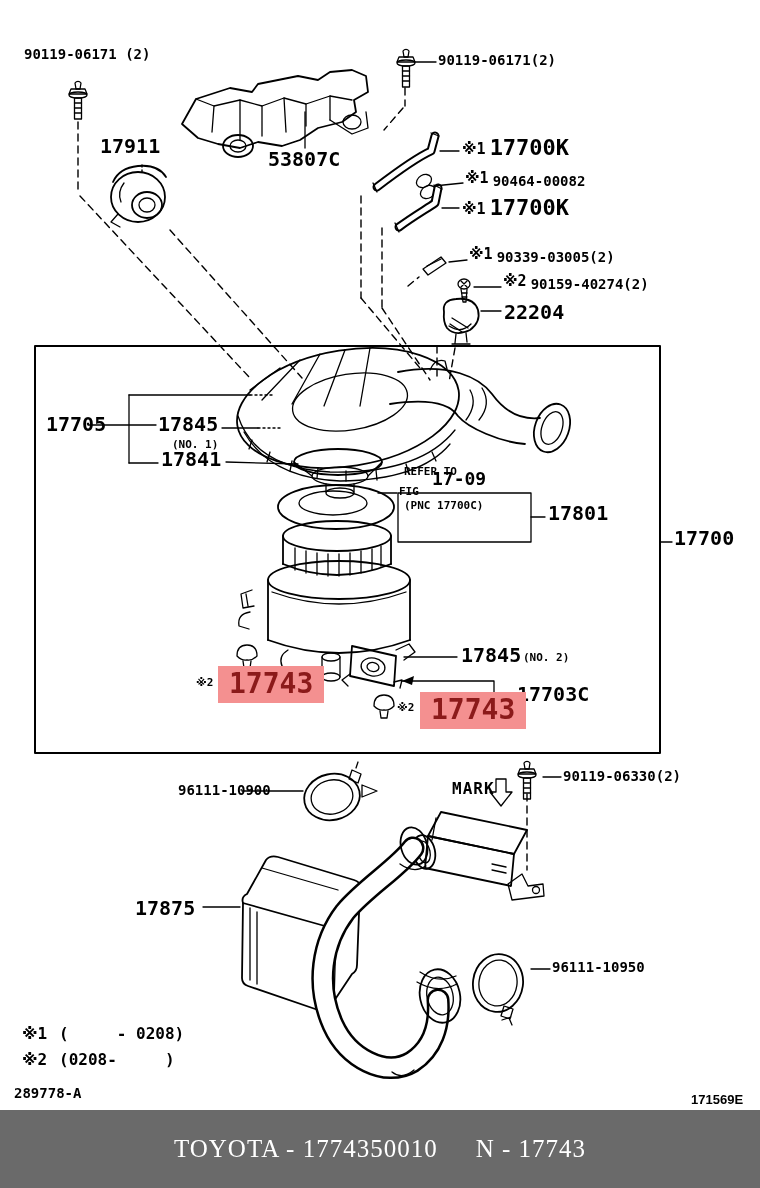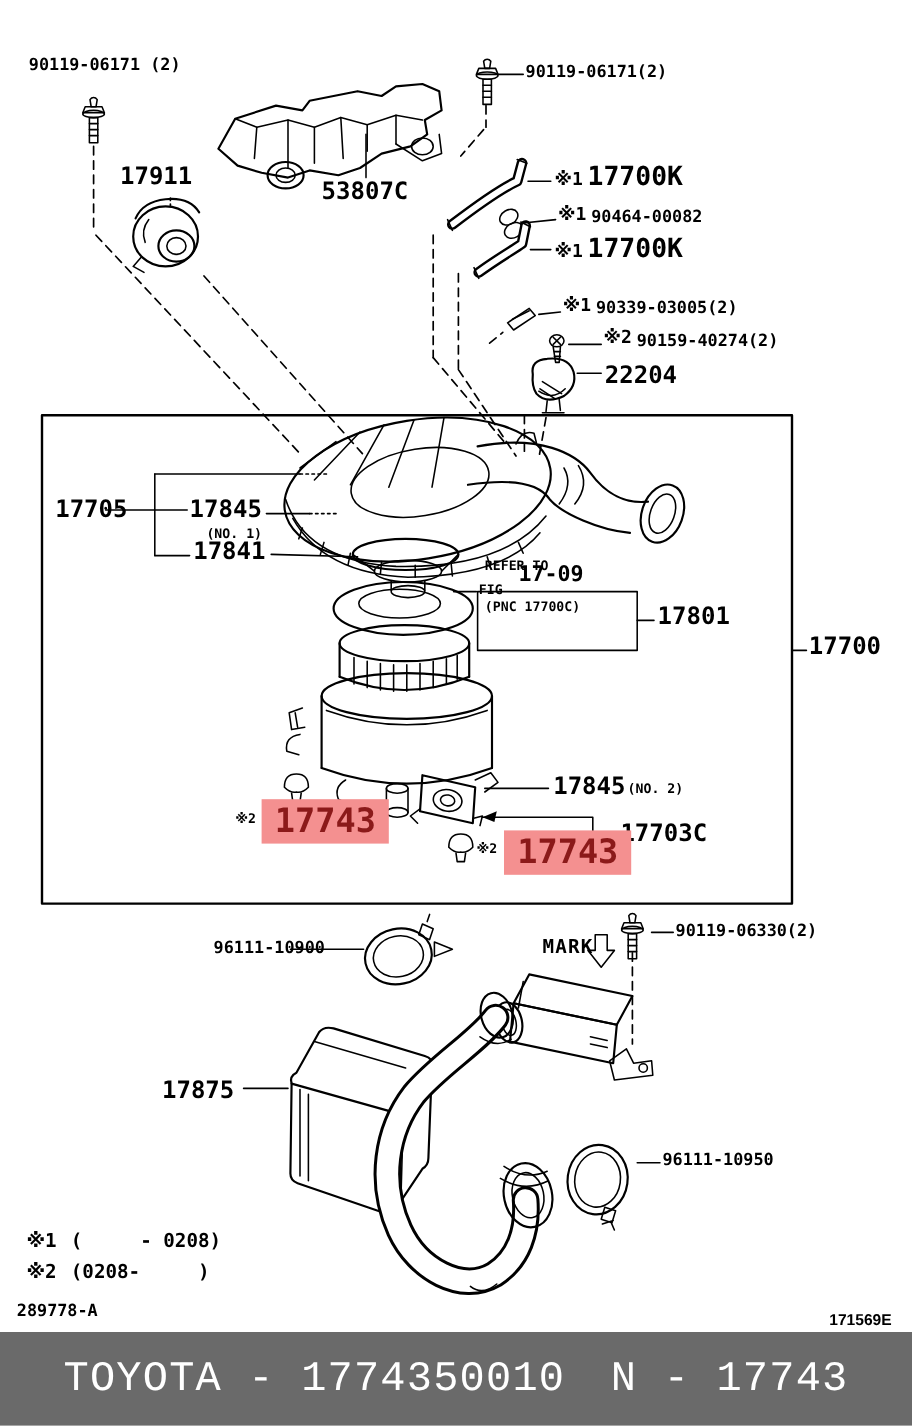--- a/index.html
+++ b/index.html
@@ -20,22 +20,22 @@
   .f19{font-size:14px;} .f20{font-size:20px;} .f22{font-size:22px;}
   .row{position:absolute;display:flex;align-items:flex-end;gap:4px;line-height:1;
        font-weight:bold;white-space:pre;color:#000;}
   .row .mk{font-size:15px;padding-bottom:2px;}
   .hl{position:absolute;line-height:1;font-weight:bold;font-size:28px;padding:4px 11px 5px;
       background:var(--hl-bg,#f49090);color:var(--hl-tx,#8b1a1a);text-align:center;}
   .code-sm{position:absolute;font-family:"Liberation Sans","DejaVu Sans",sans-serif;
       font-size:13px;font-weight:bold;color:#000;line-height:1;}
   .footer{position:absolute;left:0;top:1110px;width:760px;height:78px;
       background:var(--footer-bg,#6a6a6a);display:flex;align-items:center;justify-content:center;
-      gap:38px;color:var(--footer-tx,#fff);font-family:Liberation Mono, monospace;
-      font-size:35px;letter-spacing:1px;font-weight:400;}
+      gap:38px;color:var(--footer-tx,#fff);font-family:Liberation Serif, serif;
+      font-size:25px;letter-spacing:1px;font-weight:400;}
 </style>
 </head>
 <body>
 
 <svg class="art" width="760" height="1110" viewBox="0 0 760 1110">
 
   <defs>
     <g id="bolt">
       <path class="s tn" d="M-3,-13 a4,5 0 0 1 6,0 l-1,6 h-4 Z"></path>
       <path class="s tn" d="M-7,-7 L7,-7 L9,-2 L-9,-2 Z"></path>

